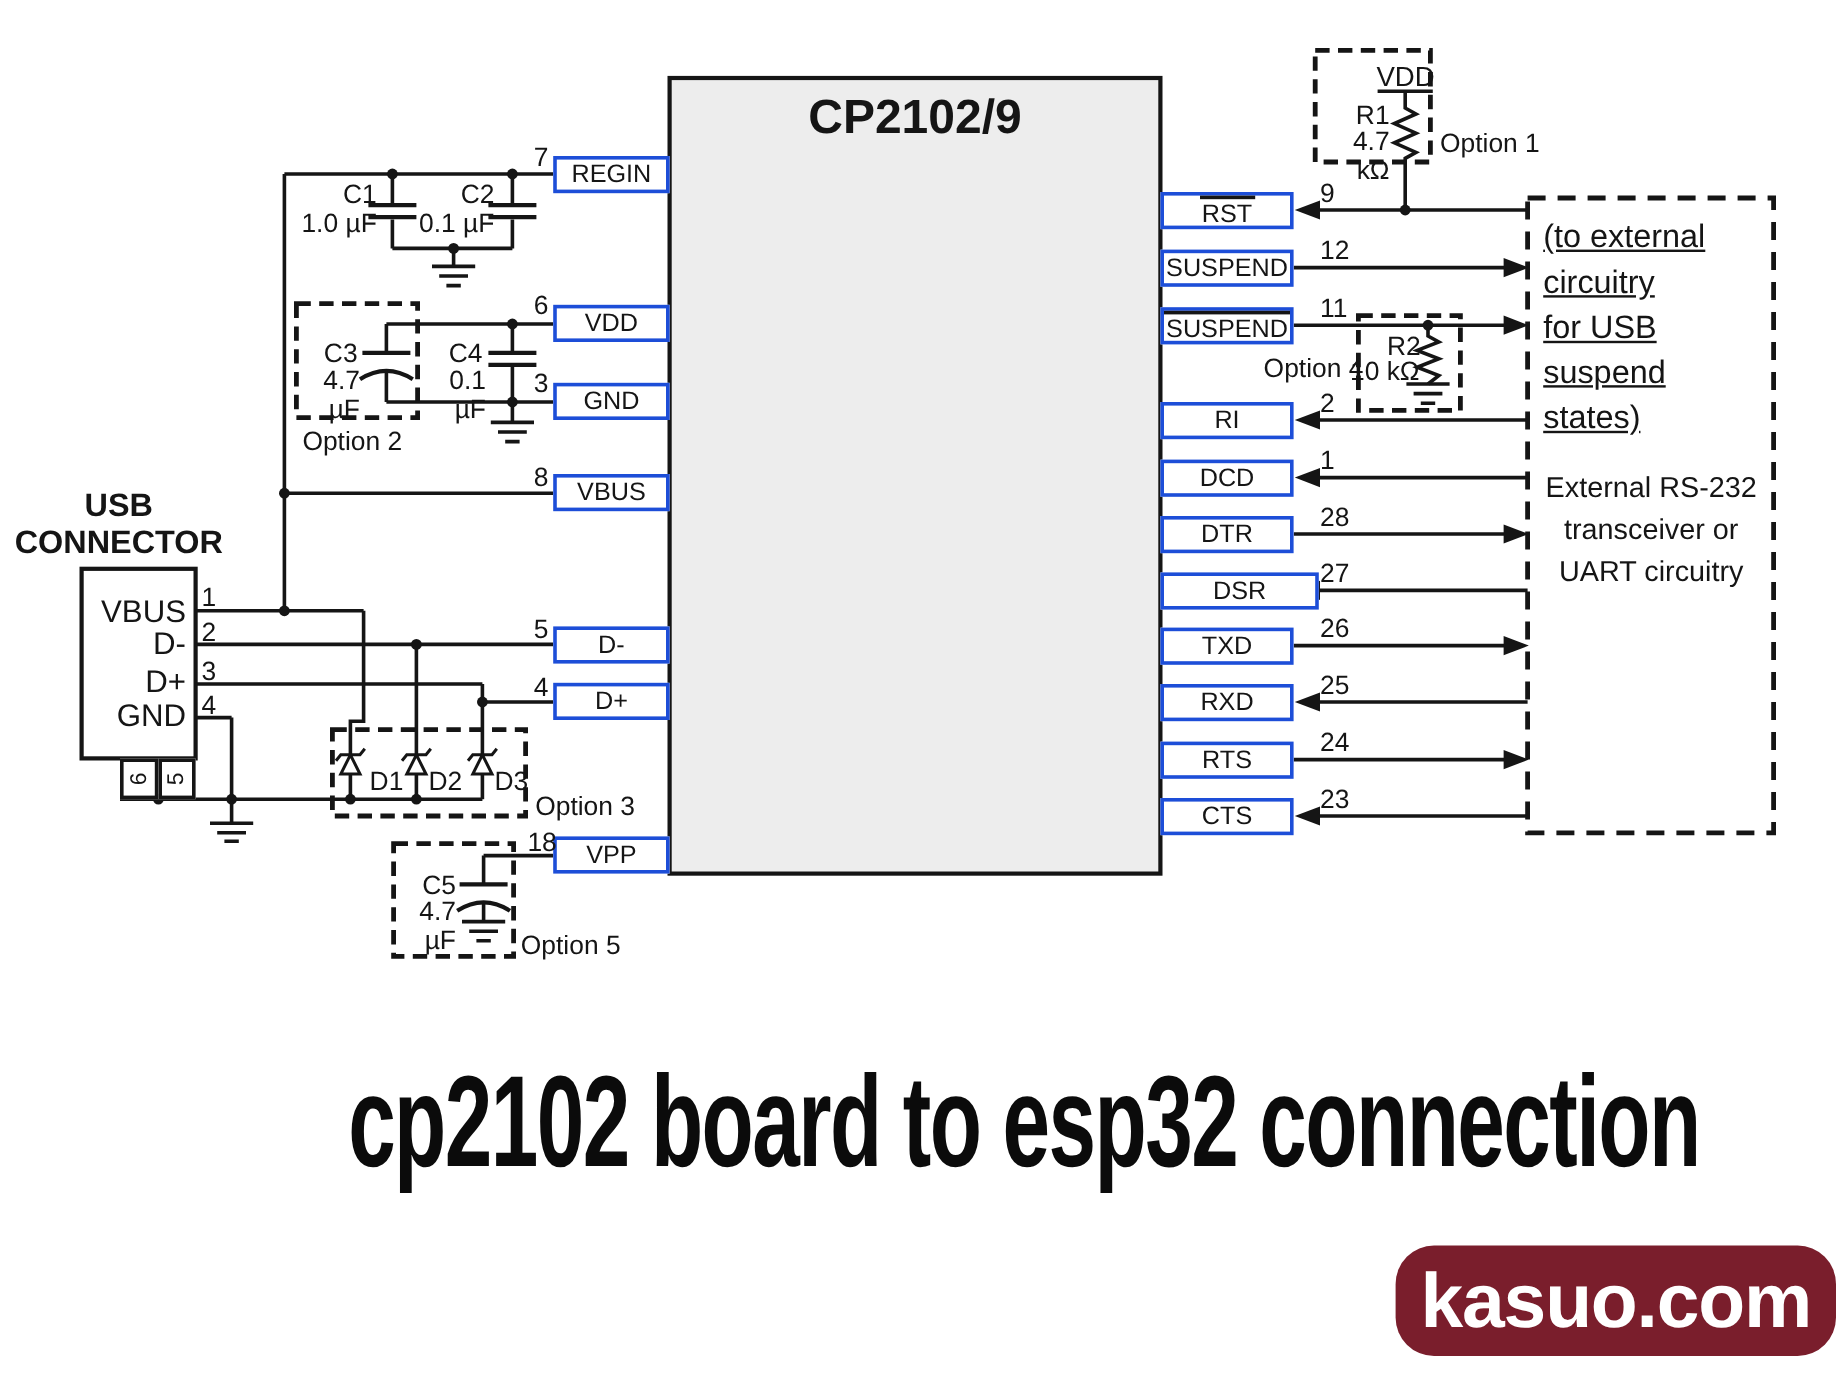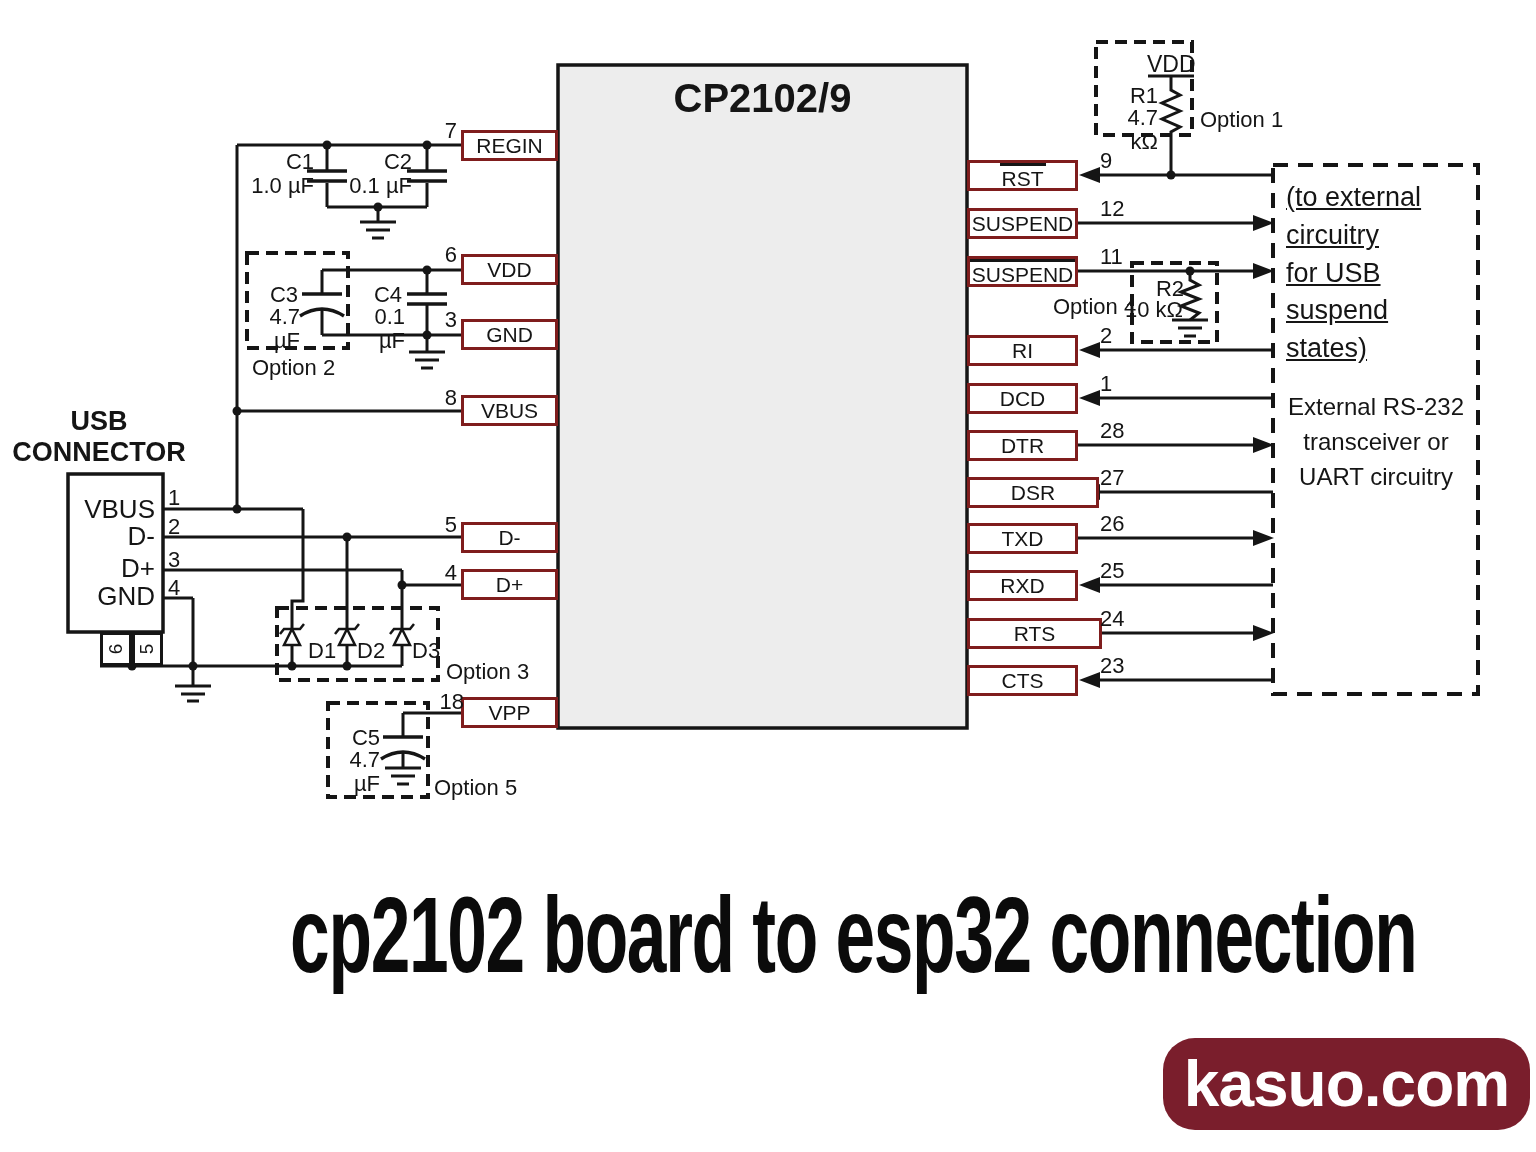--- a/index.html
+++ b/index.html
@@ -1,20 +1,20 @@
 <!DOCTYPE html>
 <html><head>
 <meta charset="utf-8">
 <style>
   html,body{margin:0;padding:0;background:#ffffff;}
   #stage{position:relative;width:1536px;height:1152px;background:#ffffff;overflow:hidden;
          font-family:"Liberation Sans","DejaVu Sans",sans-serif;color:#151515;}
   #wires{position:absolute;left:0;top:0;}
   .t{position:absolute;line-height:1.1;white-space:pre-line;color:#151515;}
-  .pinbox{position:absolute;box-sizing:border-box;border:3px solid #7f1d1d;background:#ffffff;
+  .pinbox{position:absolute;box-sizing:border-box;border:3px solid #1d4ed8;background:#ffffff;
           display:flex;align-items:center;justify-content:center;font-size:21px;}
   .pinbox .ov{border-top:3px solid #151515;padding:2px 2px 0 2px;line-height:1;}
   .num{font-size:22px;}
   .ref{font-size:22px;text-align:right;}
   .opt{font-size:22px;}
   .shell{position:absolute;box-sizing:border-box;border:3px solid #151515;background:#fff;
          display:flex;align-items:center;justify-content:center;}
   .shell span{transform:rotate(-90deg);font-size:19px;}
   #caption-wrap{position:absolute;left:0;top:872px;width:1536px;text-align:center;}
   #caption-wrap span{display:inline-block;font-size:108px;font-weight:bold;letter-spacing:-2px;
@@ -238,21 +238,21 @@
     </div>
   <div class="pinbox" style="left:967px;top:477px;width:132px;height:31px;">
     <span>DSR</span>
     </div>
   <div class="pinbox" style="left:967px;top:523px;width:111px;height:31px;">
     <span>TXD</span>
     </div>
   <div class="pinbox" style="left:967px;top:570px;width:111px;height:31px;">
     <span>RXD</span>
     </div>
-  <div class="pinbox" style="left:967px;top:618px;width:135px;height:31px;">
+  <div class="pinbox" style="left:967px;top:618px;width:111px;height:31px;">
     <span>RTS</span>
     </div>
   <div class="pinbox" style="left:967px;top:665px;width:111px;height:31px;">
     <span>CTS</span>
     </div>
 
   <div class="t num" style="left:1100px;top:149px;">9</div>
   <div class="t num" style="left:1100px;top:197px;">12</div>
   <div class="t num" style="left:1100px;top:245px;">11</div>
   <div class="t num" style="left:1100px;top:324px;">2</div>

